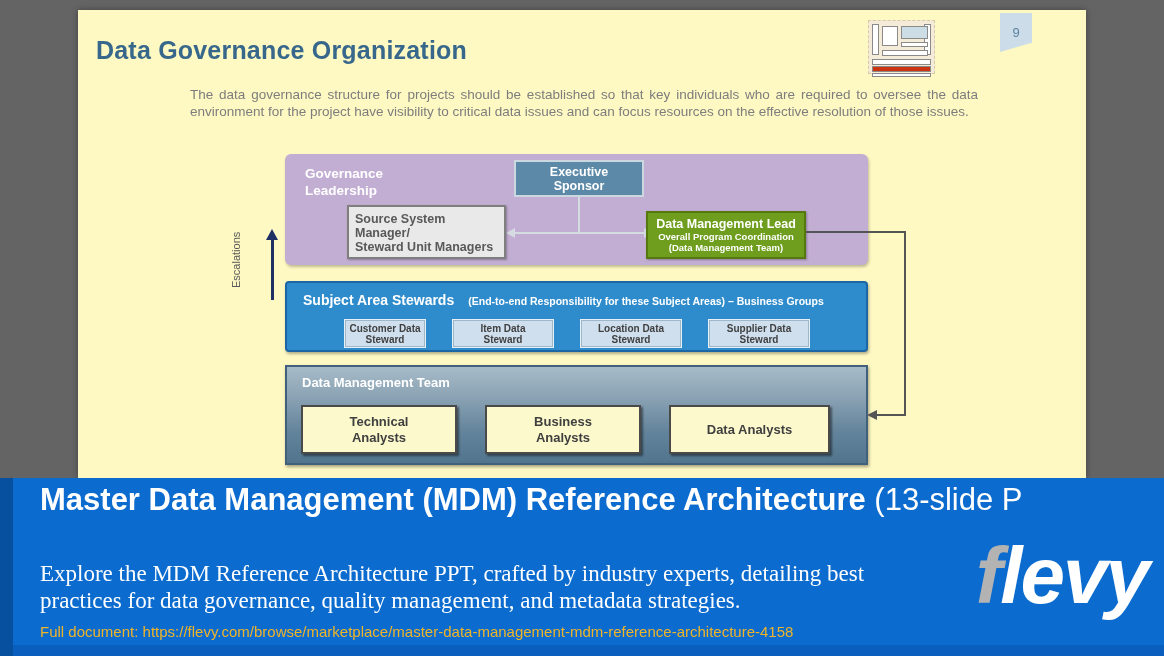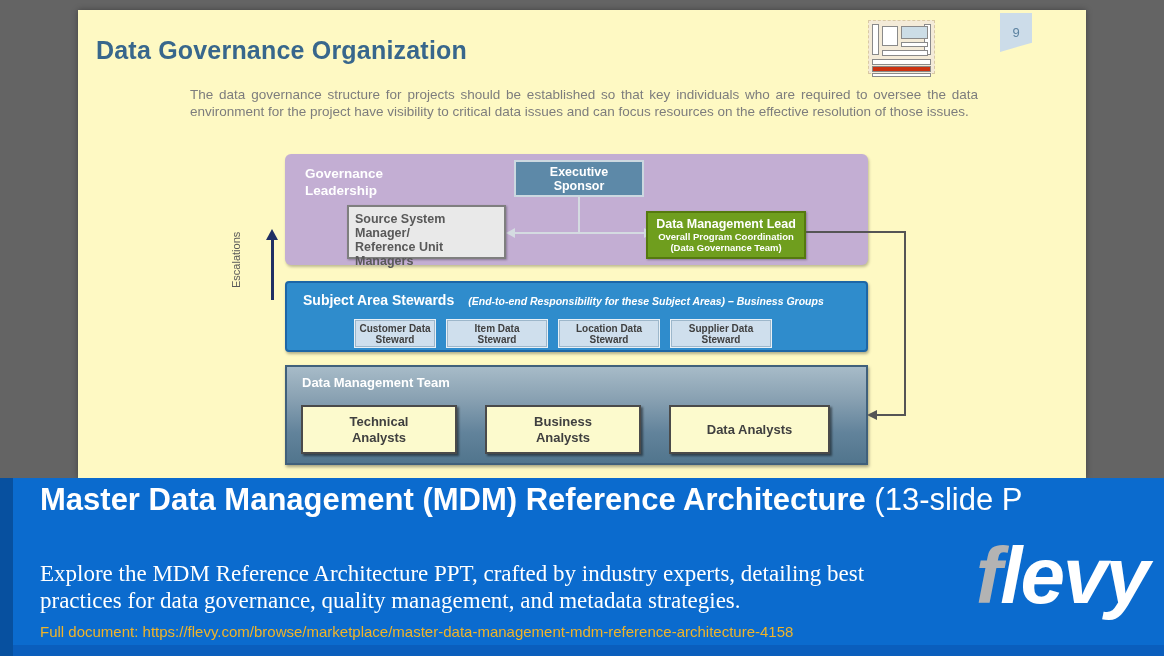--- a/index.html
+++ b/index.html
@@ -72,22 +72,22 @@
   .esc-arr  { position:absolute; left:188px; top:219px; width:0; height:0;
               border-left:6px solid transparent; border-right:6px solid transparent;
               border-bottom:11px solid #1f3064; }
 
   
   .stew { position:absolute; left:207px; top:271px; width:583px; height:71px;
           background:#2f8ccc; border:2px solid #1d66a6; border-radius:4px;
           box-shadow:1px 2px 3px rgba(0,0,0,.3); }
   .stew-head { position:absolute; left:16px; top:8px; white-space:nowrap; color:#fff; }
   .stew-title { font-size:14px; font-weight:bold; }
-  .stew-sub { font-size:10.5px; font-weight:bold; font-style:italic; margin-left:14px;margin-top:45px; }
-  .stew-row { position:absolute; left:68px; top:37px; display:flex; gap:12px; }
+  .stew-sub { font-size:10.5px; font-weight:bold; margin-left:14px;margin-top:45px; }
+  .stew-row { position:absolute; left:58px; top:37px; display:flex; gap:28px; }
   .stew-box { background:#cfdfed; border:1px solid #9db7cb; outline:1px solid #e8f0f6;
               color:#3f3f3f; font-size:10px; font-weight:bold; text-align:center;
               height:27px; display:flex; align-items:center; justify-content:center;
               line-height:11px; }
   .stew-box span { width:78px; }
   .sb0 { width:80px; } .sb1 { width:100px; } .sb2 { width:100px; } .sb3 { width:100px; }
 
   
   .dmt { position:absolute; left:207px; top:355px; width:583px; height:100px;
          background:linear-gradient(180deg,#a7bbc8 0%,#8aa2b3 32%,#62839b 68%,#51758d 100%);
@@ -158,26 +158,26 @@
       <div class="gov-label">Governance Leadership</div>
       <div class="c-stem"></div>
       <div class="c-h"></div>
       <div class="c-arrL"></div>
       <div class="c-arrR"></div>
       <div class="exec">
         <span>Executive Sponsor</span>
       </div>
       <div class="srcbox">
         <span>Source System Manager/</span>
-        <span>Reference Unit Managers</span>
+        <span>Steward Unit Managers</span>
       </div>
       <div class="lead">
         <div class="lead-title">Data Management Lead</div>
         <div class="lead-sub">Overall Program Coordination</div>
-        <div class="lead-sub">(Data Governance Team)</div>
+        <div class="lead-sub">(Data Management Team)</div>
       </div>
     </div>
 
     <div class="stew">
       <div class="stew-head">
         <span class="stew-title">Subject Area Stewards</span><span class="stew-sub">(End-to-end Responsibility for these Subject Areas) – Business Groups</span>
       </div>
       <div class="stew-row">
         <div class="stew-box sb0">
             <span>Customer Data Steward</span>

